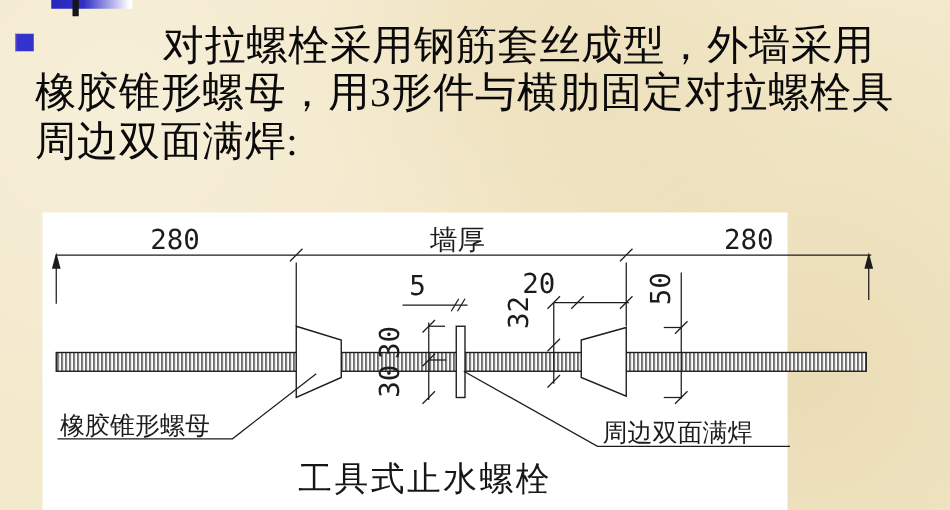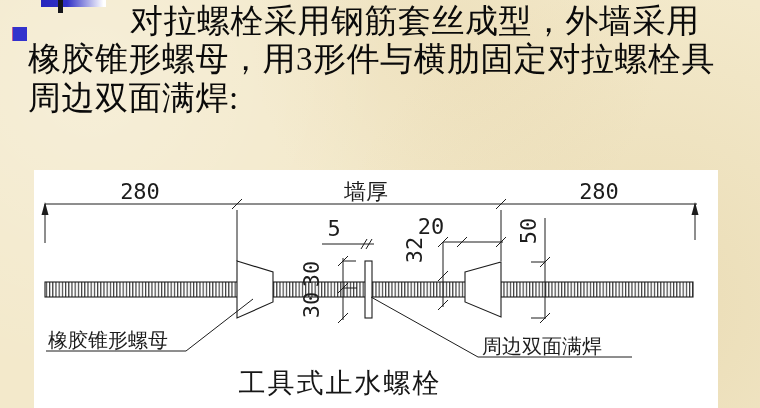--- a/index.html
+++ b/index.html
@@ -20,28 +20,28 @@
   }
   .accent-tick{
     position:absolute;left:58px;top:0;width:5px;height:13px;
     background:#15151a;
   }
   .bullet{
     position:absolute;left:12px;top:27px;width:14px;height:14px;
     background:#3232cd;border-left:1px solid #c05a9a;
   }
   .para{
-    position:absolute;left:28px;top:2px;width:716px;
+    position:absolute;left:28px;top:18px;width:716px;
     font-size:33px;line-height:38.4px;color:#0a0a0a;
     letter-spacing:0.5px;
   }
   .tline{white-space:nowrap;}
   .tline.indent{padding-left:102px;}
   .diagram{
-    position:absolute;left:34px;top:170px;width:684px;height:238px;
+    position:absolute;left:34px;top:170px;width:596px;height:238px;
     background:#ffffff;
   }
   .diagram svg{display:block;}
   .cad-num{
     font-family:"DejaVu Sans Mono","Liberation Mono",monospace;
     font-size:22px;fill:#1c1c1c;
   }
   .cad-cn{
     font-family:"DejaVu Sans","Liberation Sans",sans-serif;
     font-size:22px;fill:#1c1c1c;

